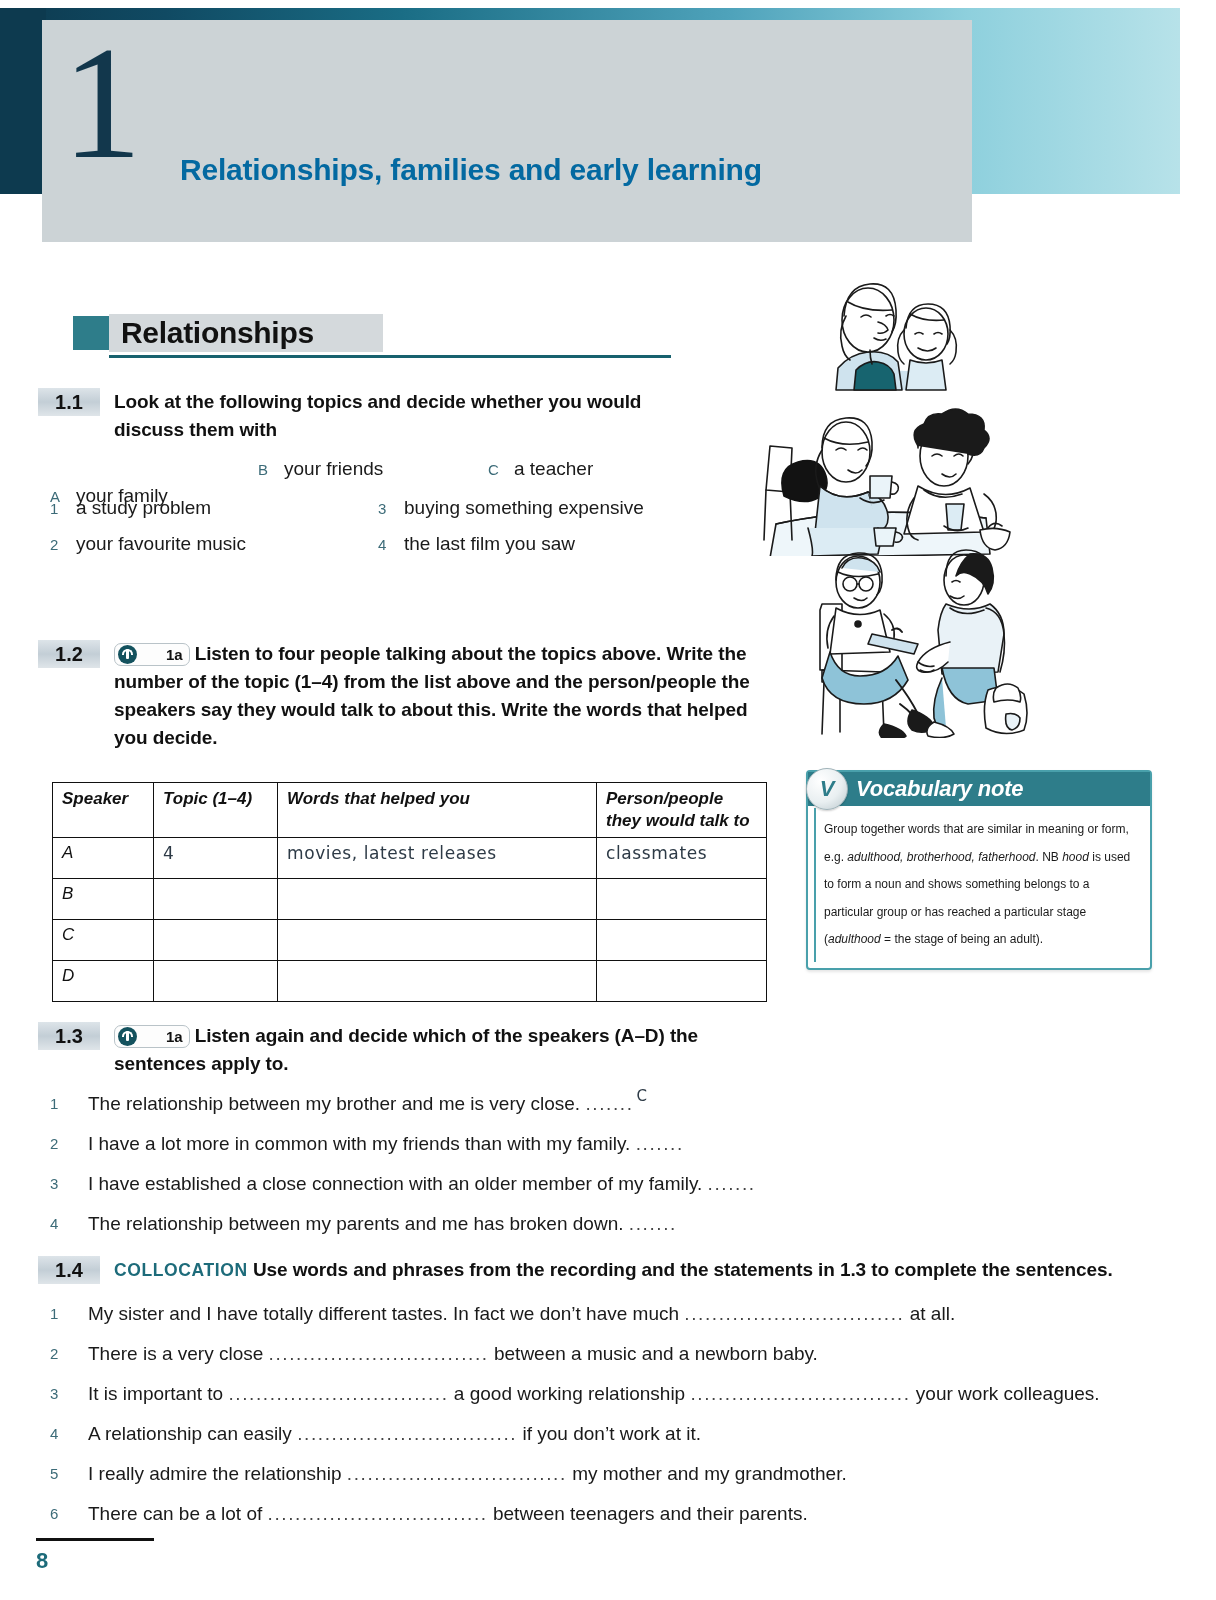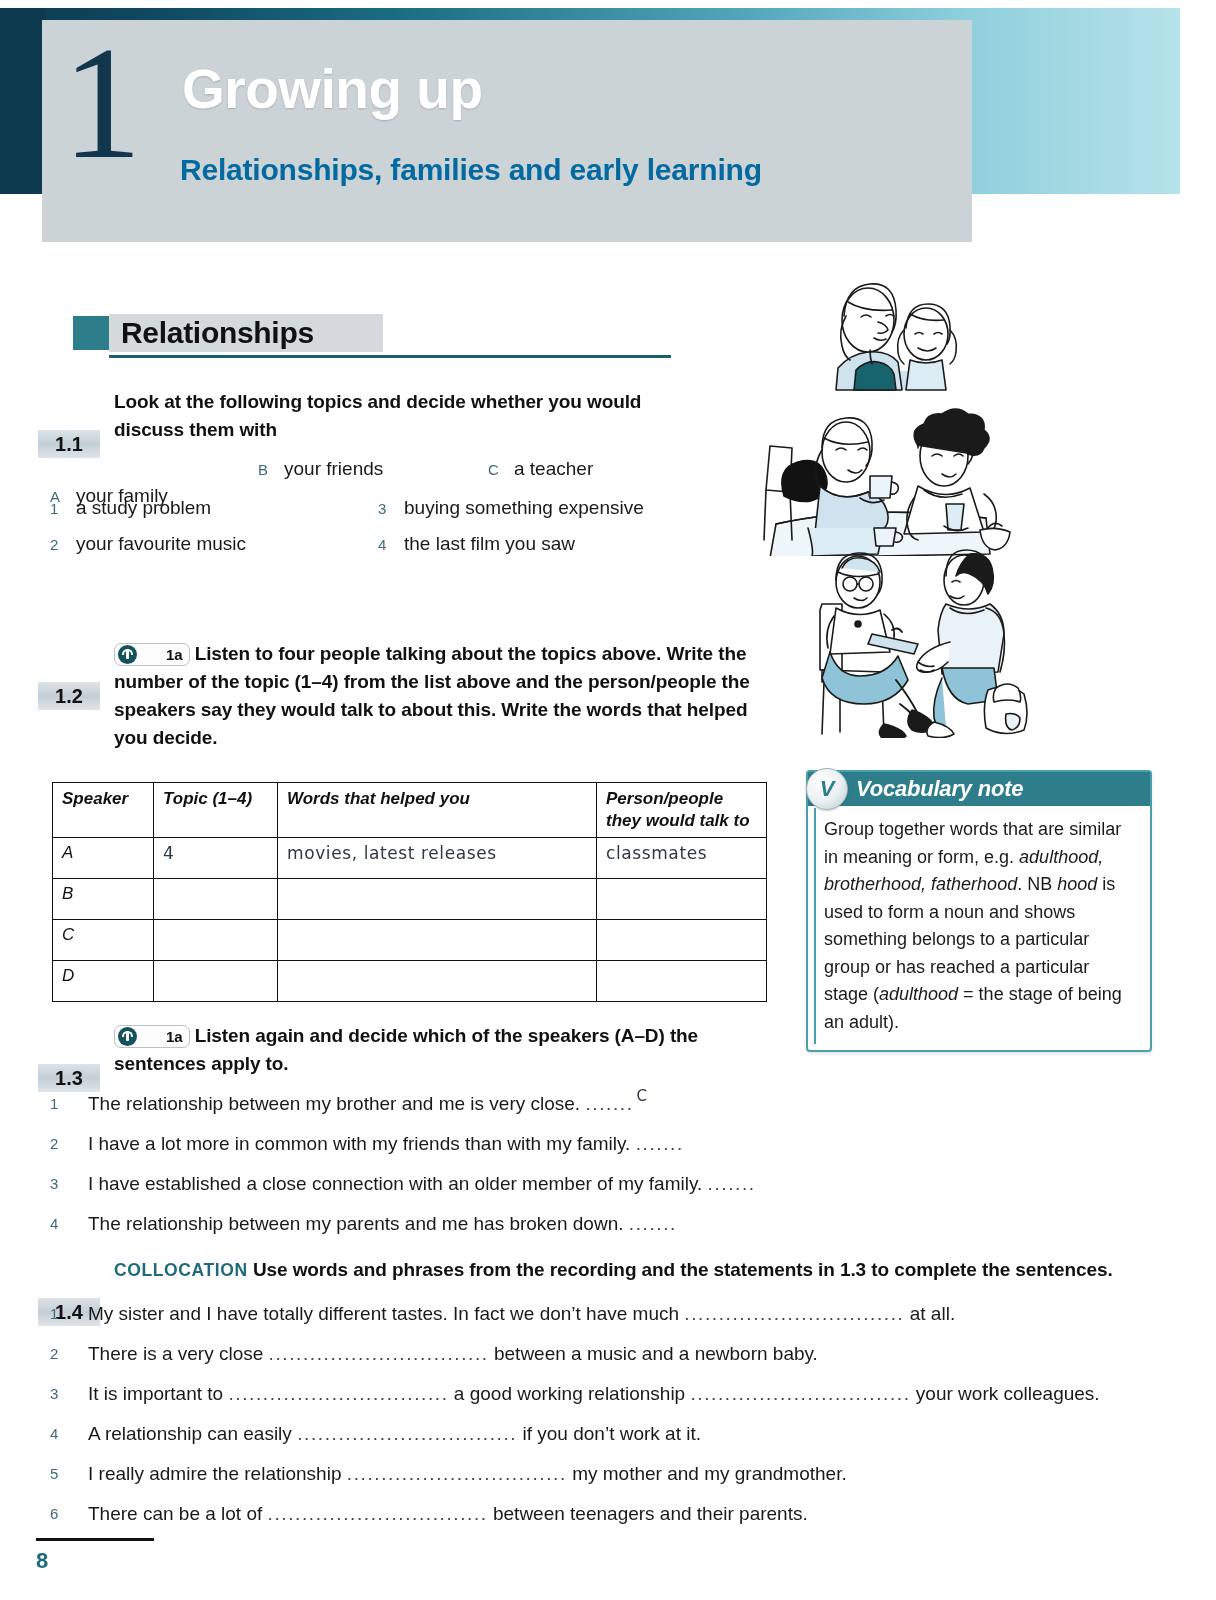--- a/index.html
+++ b/index.html
@@ -55,21 +55,21 @@
   }
   .sec-head-rule{position:absolute;left:36px;top:41px;width:562px;height:3px;background:#17616e;}
 
   
   .ex{position:absolute;}
   .ex-num{
     position:absolute;left:0;top:0;
     min-width:62px;height:28px;
     background:linear-gradient(180deg,#dde4e9 0%,#c3ced6 50%,#dfe5e9 100%);
     font-size:20px;line-height:28px;font-weight:bold;color:#111;
-    text-align:center;padding:0 4px;box-sizing:border-box;margin-top:42px;
+    text-align:center;padding:0 4px;box-sizing:border-box;
   }
   .ex-body{position:absolute;left:76px;top:0;font-size:19px;line-height:28px;}
   .ex-instr{font-weight:bold;color:#111;letter-spacing:-0.1px;}
 
   
   .audio-chip{
     display:inline-flex;align-items:center;gap:5px;
     border:1.5px solid #b9c3c8;border-radius:7px;
     padding:1px 6px 1px 3px;background:#fdfdfd;
     vertical-align:-4px;margin-right:5px;
@@ -127,21 +127,21 @@
     display:flex;align-items:center;justify-content:center;
     font-size:22px;font-weight:bold;font-style:italic;color:#2e7d8a;
     box-shadow:0 1px 2px rgba(0,0,0,.2);
   }
   .vnote-title{
     margin-left:48px;font-size:22px;font-weight:bold;font-style:italic;color:#fff;
     letter-spacing:-0.2px;
   }
   .vnote-body{
     padding:10px 14px 14px 16px;position:relative;
-    font-size:18px;line-height:27.5px;color:#1a1a1a;
+    font-size:12px;line-height:27.5px;color:#1a1a1a;
   }
   .vnote-body::before{
     content:"";position:absolute;left:6px;top:2px;bottom:6px;width:2px;background:#49a0ab;
   }
   .vnote-body i{font-style:italic;}
 
   
   .sent{position:absolute;font-size:19px;line-height:28px;color:#1a1a1a;}
   .sent-n{position:absolute;left:0;top:0;width:22px;text-align:left;font-size:15px;color:#3c6b78;}
   .sent-t{margin-left:38px;display:block;}
@@ -161,21 +161,20 @@
   .illo svg{display:block;}
 </style>
 </head>
 <body>
 
 <div class="banner">
   <div class="banner-grad"></div>
   <div class="banner-grad-left"></div>
   <div class="banner-gray"></div>
   <div class="banner-chapter-num">1</div>
-  <div class="banner-title">Growing up</div>
   <div class="banner-subtitle">Relationships, families and early learning</div>
 </div>
 
 <div class="illo" style="left:760px;top:272px;">
 <svg width="260" height="125" viewBox="0 0 260 125">
   <g fill="none" stroke="#1a1a1a" stroke-width="1.6" stroke-linecap="round" stroke-linejoin="round">
     <path d="M82 96 L82 118 L168 118 L168 100" fill="#cfe3ee" stroke="none"></path>
     <path d="M92 92 q-6 10 -8 26" fill="#1d6b7a" stroke="none"></path>
     <path d="M78 96 q12 -14 30 -16 q20 -2 30 10 l4 28 l-66 0 z" fill="#cfe3ee"></path>
     <path d="M96 98 q10 -10 22 -8 q12 2 16 12 l2 16 l-42 0 z" fill="#17646f" stroke="#1a1a1a"></path>

